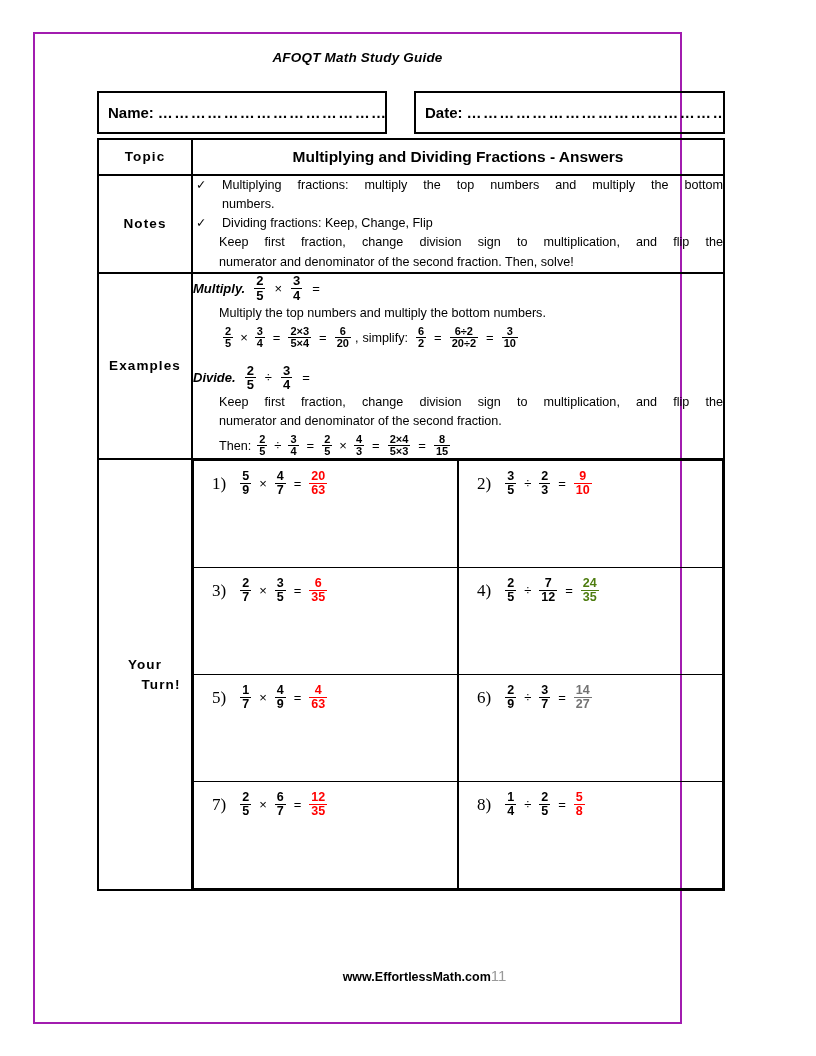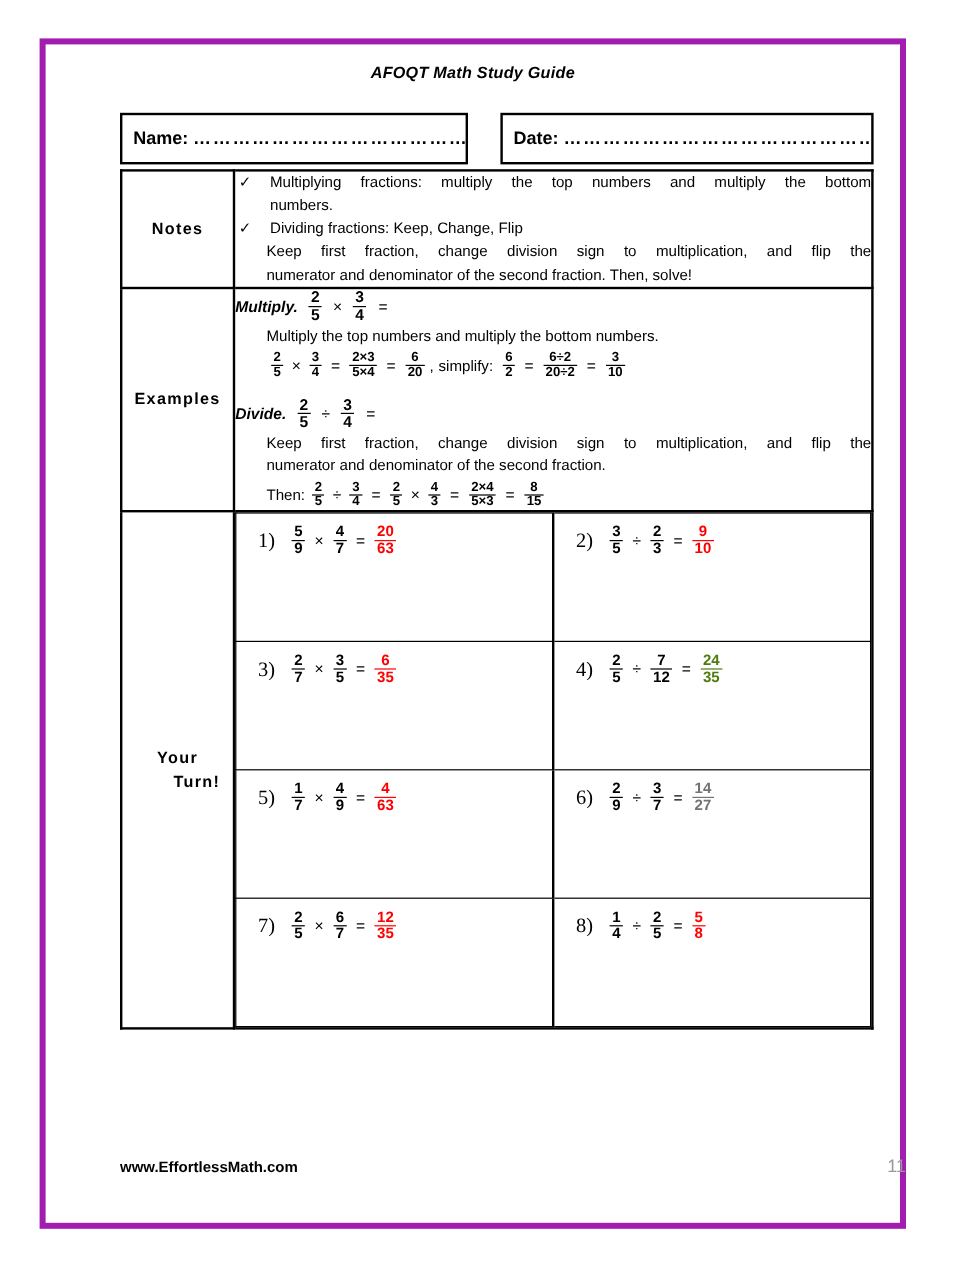--- a/index.html
+++ b/index.html
@@ -14,23 +14,23 @@
     color: #000000;
     position: relative;
     overflow: hidden;
   }
 
   
   .page-frame {
     position: absolute;
     left: 33px;
     top: 32px;
-    width: 722px;
+    width: 649px;
     height: 992px;
-    border: 5px solid #a21caf;
+    border: 2px solid #a21caf;
     box-sizing: border-box;
   }
 
   .page-inner {
     position: absolute;
     left: 0;
     top: 0;
     width: 100%;
     height: 100%;
   }
@@ -216,21 +216,21 @@
   }
 
   
   .footer {
     position: absolute;
     left: 62px;
     bottom: 38px;
     width: 660px;
     display: flex;
     align-items: baseline;
-    justify-content: space-between;
+    justify-content: center;
   }
   .footer-site {
     font-weight: bold;
     font-size: 12.5px;
   }
   .footer-page {
     font-size: 15px;
     color: #999999;
     margin-right: 5px;
   }
@@ -254,20 +254,24 @@
       </div>
     </div>
 
     <table class="main-table">
       <colgroup>
         <col class="col-label">
         <col>
       </colgroup>
       <tbody>
 
+        <tr>
+          <td class="label-cell" style="height:34px;">Topic</td>
+          <td class="title-cell">Multiplying and Dividing Fractions - Answers</td>
+        </tr>
 
         <tr>
           <td class="label-cell">Notes</td>
           <td class="notes-cell">
             <div class="note-line">
               <span class="note-check">✓</span>
               <span class="note-text">
                 <span class="lineA" style="display:block;text-align:justify;text-align-last:justify;">Multiplying fractions: multiply the top numbers and multiply the bottom</span>
                 <span style="display:block;">numbers.</span>
               </span>

